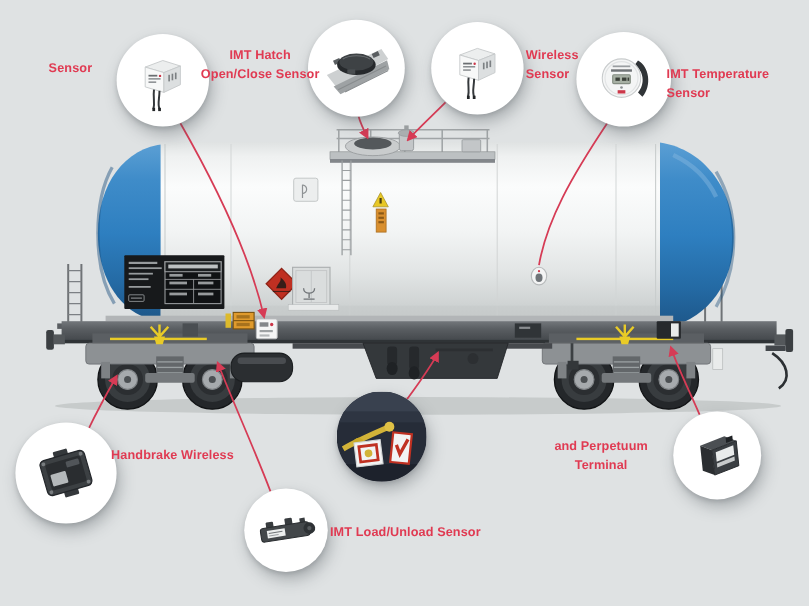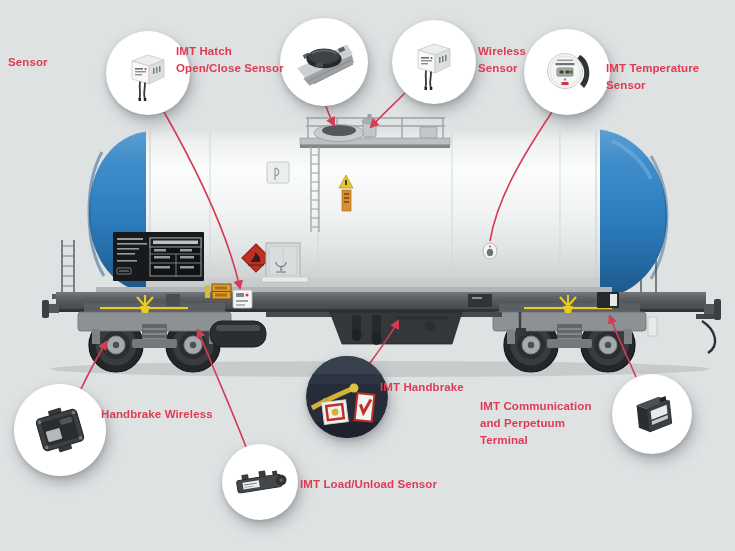--- a/index.html
+++ b/index.html
@@ -10,21 +10,21 @@
   .stage > svg.scene { position:absolute; left:0; top:0; }
   .circle {
     position:absolute; background:#ffffff; border-radius:50%;
     box-shadow: 3px 7px 14px rgba(80,86,92,.38), 0 2px 4px rgba(80,86,92,.22);
     display:flex; align-items:center; justify-content:center; overflow:hidden;
   }
   .label {
     position:absolute; color:#e03a52; font-weight:bold; font-size:11.5px;
     line-height:17px; letter-spacing:.1px;
   }
-  .label.right { text-align:left; }
+  .label.right { text-align:center; }
   .ln { display:block; }
 </style>
 </head>
 <body>
 
 <div class="stage">
 
 <svg class="scene" width="735" height="551" viewBox="0 0 735 551">
   <defs>
     <linearGradient id="gTank" x1="0" y1="0" x2="0" y2="1">
@@ -395,33 +395,31 @@
       <rect x="21" y="49" width="16" height="14" fill="none" stroke="#c03122" stroke-width="2.5"></rect>
       <circle cx="29" cy="56" r="3.5" fill="#d2b338"></circle>
     </g>
     <g transform="rotate(6 60 52)">
       <rect x="50" y="38" width="17" height="27" fill="#f2f3f3" stroke="#c03122" stroke-width="2"></rect>
       <path d="M54,49 L58,57 L64,43" stroke="#c03122" stroke-width="3" fill="none"></path>
     </g>
   </svg>
 </div>
 <div class="label" style="left:380px;top:379px;width:125px">
-  <span class="ln">IMT Handbrake</span>
 </div>
 
 <div class="circle" style="left:612px;top:374px;width:80px;height:80px">
   <svg width="62" height="62" viewBox="0 0 60 60">
     <g transform="rotate(-6 30 30)">
       <path d="M16,20 L38,14 L48,19 L26,25 Z" fill="#4b4f53"></path>
       <path d="M26,25 L48,19 L48,41 L26,47 Z" fill="#3a3e42" stroke="#24272a" stroke-width="0.8"></path>
       <path d="M16,20 L26,25 L26,47 L16,42 Z" fill="#2b2e31"></path>
       <path d="M29,27 L45,22.5 L45,31 L29,35.5 Z" fill="#e9ebeb"></path>
       <path d="M29,37 L45,32.5 L45,36 L29,40.5 Z" fill="#c7cacb"></path>
       <path d="M39,15.5 L45,14 L45,18.5 L39,20 Z" fill="#1e2124"></path>
     </g>
   </svg>
 </div>
 <div class="label right" style="left:480px;top:398px;width:133px">
-  <span class="ln">IMT Communication</span>
   <span class="ln">and Perpetuum Terminal</span>
 </div>
 
 </div>
 
 </body></html>

